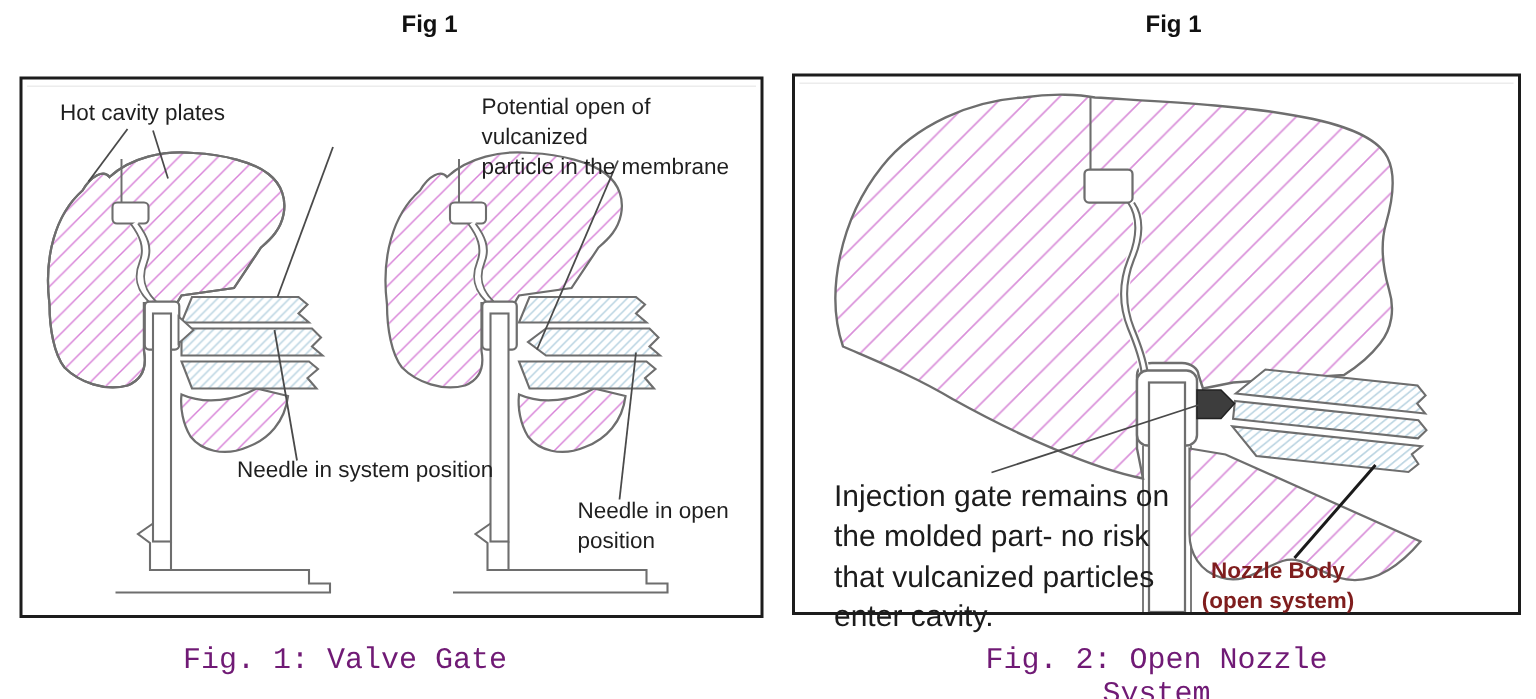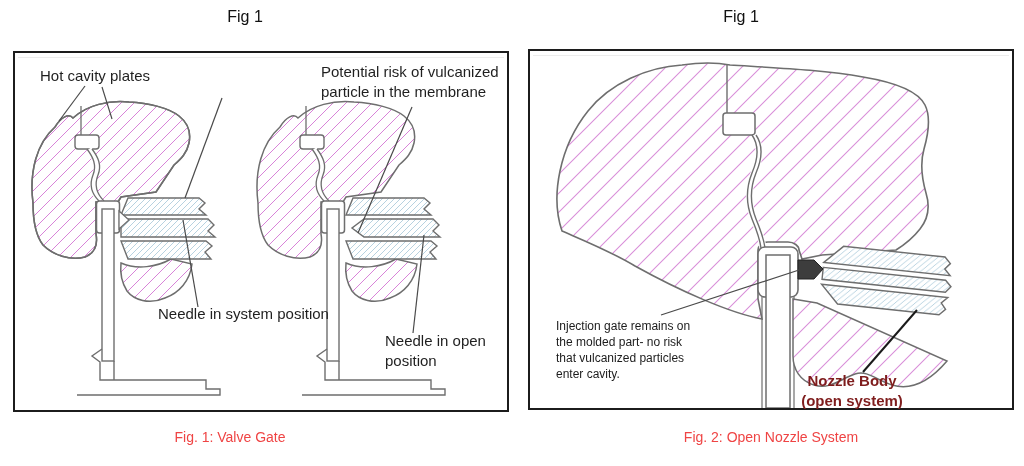--- a/index.html
+++ b/index.html
@@ -1,25 +1,25 @@
 <!DOCTYPE html>
 <html><head>
 <meta charset="utf-8">
 <style>
   html,body{margin:0;padding:0;background:#ffffff;}
   #stage{position:relative;width:1024px;height:466px;background:#ffffff;overflow:hidden;
          font-family:"Liberation Sans",sans-serif;color:#1f1f1f;}
-  .fig-title{position:absolute;font-size:16px;font-weight:400;color:#111;text-align:center;width:120px;}
+  .fig-title{position:absolute;font-size:16px;font-weight:700;color:#111;text-align:right;width:120px;}
   .panel{position:absolute;background:#fff;border:2px solid #1c1c1c;box-sizing:border-box;}
   .panel svg{position:absolute;left:0;top:0;}
   .lbl{position:absolute;font-size:15px;line-height:1.32;color:#1f1f1f;white-space:pre-line;}
-  .lbl2{position:absolute;font-size:12px;line-height:1.34;color:#1c1c1c;white-space:pre-line;}
+  .lbl2{position:absolute;font-size:20px;line-height:1.34;color:#1c1c1c;white-space:pre-line;}
   .lblBold{position:absolute;font-size:15px;line-height:1.35;font-weight:bold;color:#7f1d1d;
            white-space:pre-line;text-align:center;width:132px;}
-  .caption{position:absolute;font-size:14px;color:#ef4444;text-align:center;}
+  .caption{position:absolute;font-size:20px;color:#701a75;text-align:center;font-family:Liberation Mono, monospace;}
   .topline{position:absolute;left:3px;right:3px;top:4px;height:1px;background:#ececec;}
 </style>
 </head>
 <body>
 
 <div id="stage">
 
   <div class="fig-title" style="left:185px;top:8px;">Fig 1</div>
   <div class="fig-title" style="left:681px;top:8px;">Fig 1</div>
 
@@ -99,21 +99,21 @@
         <line x1="70" y1="33" x2="44" y2="68"></line>
         <line x1="87" y1="34" x2="97" y2="66"></line>
         <line x1="207" y1="45" x2="170" y2="145"></line>
         <line x1="397" y1="54" x2="343" y2="180"></line>
         <line x1="183" y1="254" x2="168" y2="167"></line>
         <line x1="398" y1="280" x2="409" y2="182"></line>
       </g>
     </svg>
 
     <div class="lbl" style="left:25px;top:13px;">Hot cavity plates</div>
-    <div class="lbl" style="left:306px;top:9px;">Potential risk of vulcanized
+    <div class="lbl" style="left:306px;top:9px;">Potential open of vulcanized
 particle in the membrane</div>
     <div class="lbl" style="left:143px;top:251px;">Needle in system position</div>
     <div class="lbl" style="left:330px;top:278px;margin-left:40px;">Needle in open position</div>
   </div>
 
   <div class="panel" style="left:528px;top:49px;width:486px;height:361px;">
     <div class="topline"></div>
 
     <svg width="482" height="357" viewBox="0 0 482 357">
       <defs>

